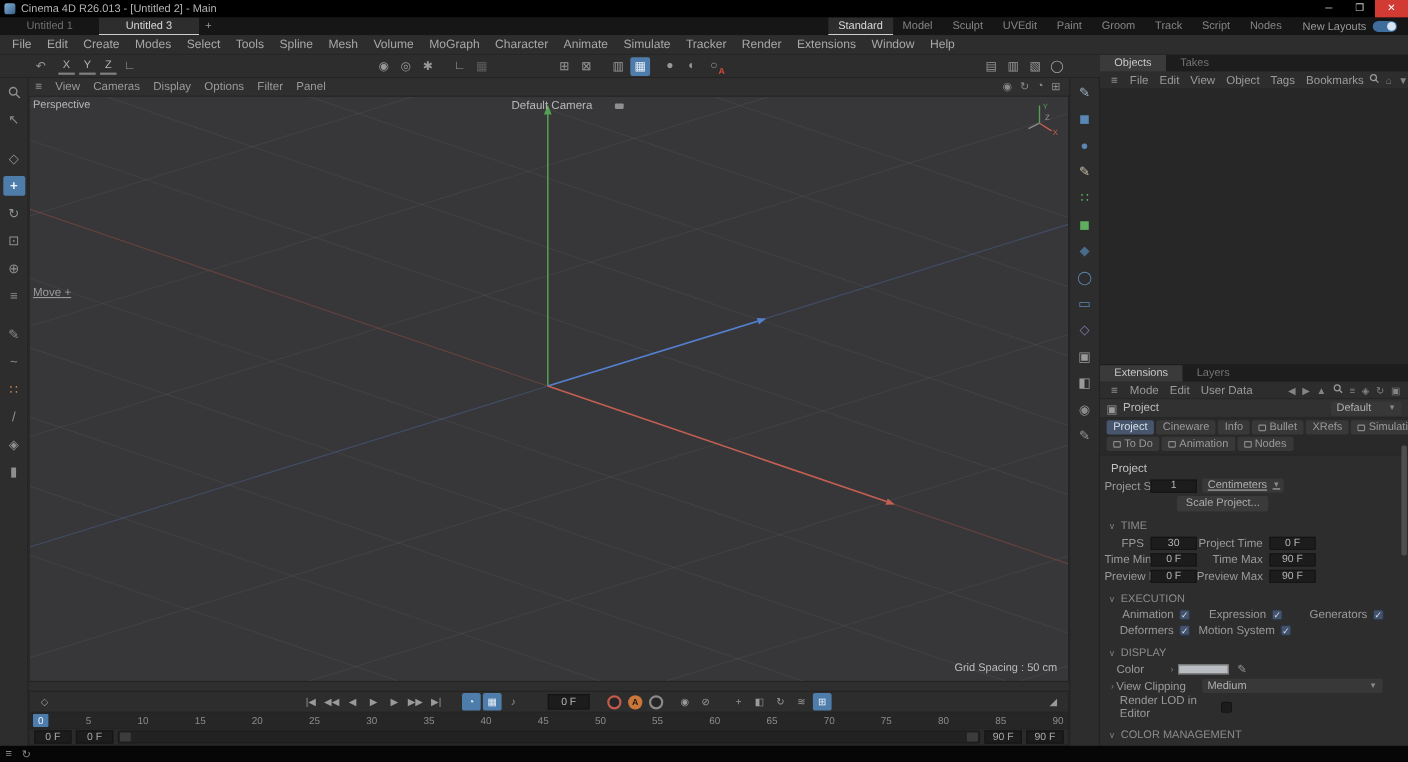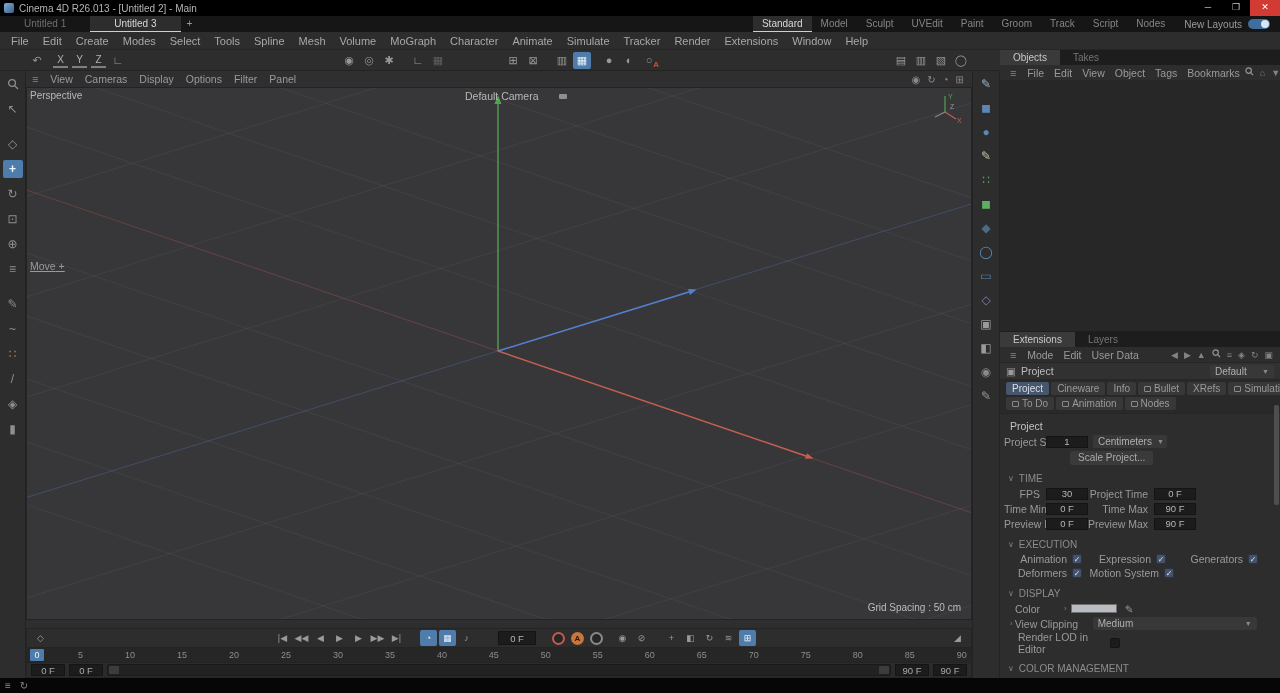--- a/index.html
+++ b/index.html
@@ -466,21 +466,21 @@
         <span>Nodes</span>
       </span>
   </div>
 
   <div class="acontent">
     <div class="sec-title">Project</div>
 
     <div class="arow">
       <span class="albl">Project Scale</span>
       <span class="afield">1</span>
-      <span class="dropdown" style="margin-left:5px;width:74px;justify-content:space-between;">
+      <span class="dropdown" style="margin-left:5px;width:74px;justify-content:space-between;text-decoration:underline;">
         <span>Centimeters</span>
         <span class="arr">▼</span>
       </span>
     </div>
     <div>
       <span class="abtn">Scale Project...</span>
     </div>
 
     <div class="sec-hdr">
       <span class="chev">∨</span>

